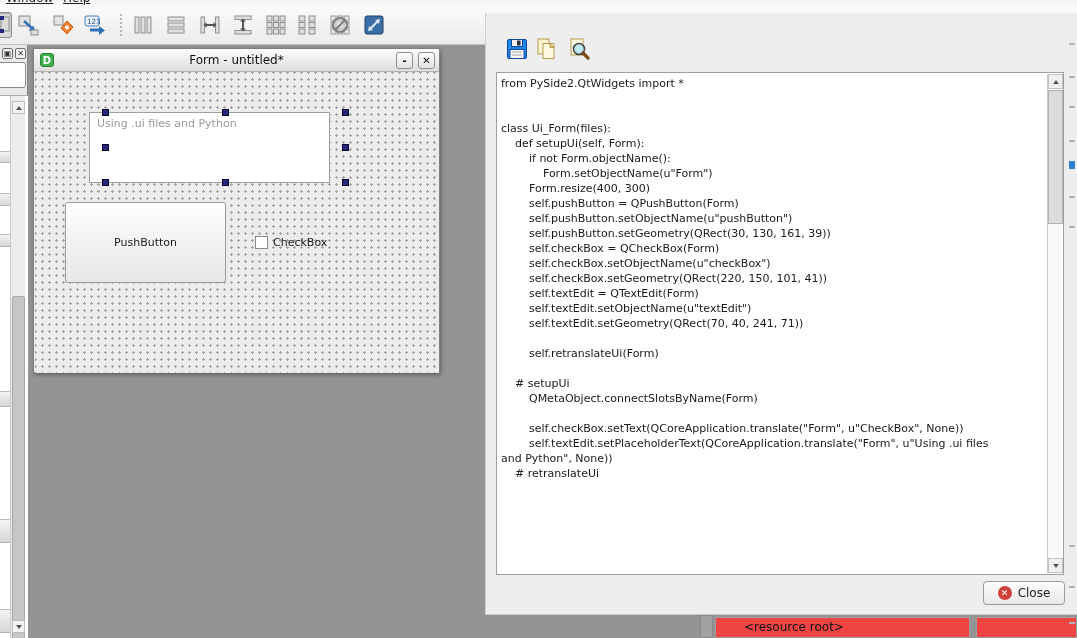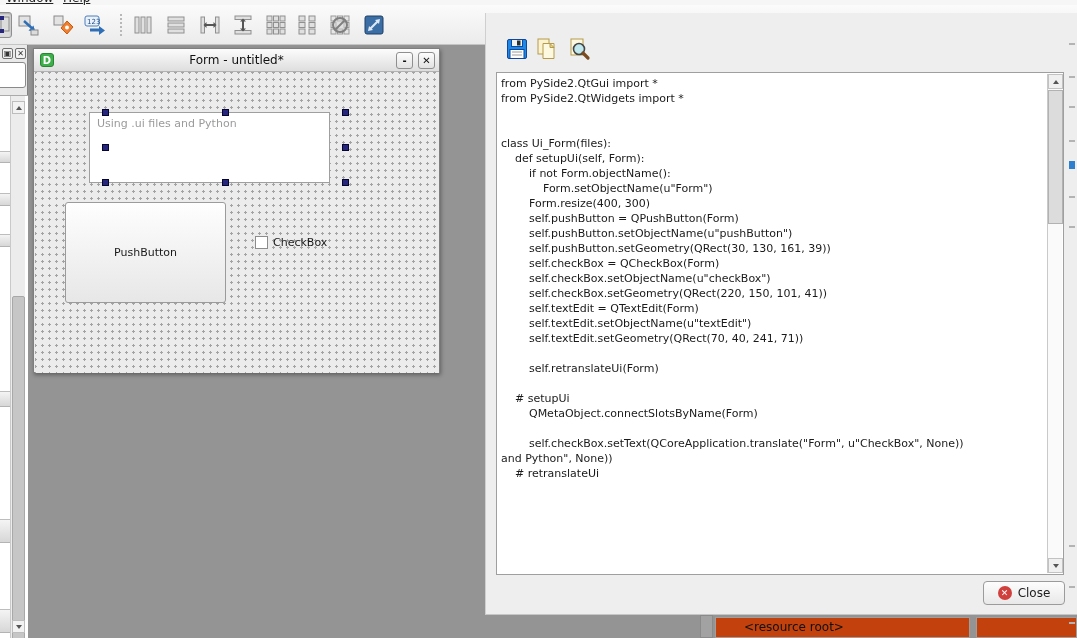--- a/index.html
+++ b/index.html
@@ -48,21 +48,21 @@
   .formwin-title .wtitle { width:100%; text-align:center; font-size:12px; color:#111; }
   .winbtn { position:absolute; top:3px; width:17px; height:17px; background:linear-gradient(#fdfdfd,#e2e2e2);
     border:1px solid #8f8f8f; border-radius:3px; font-size:10px; font-weight:bold; color:#111;
     display:flex; align-items:center; justify-content:center; }
   .win-min { left:362px; } .win-close { left:384px; }
   .canvas { position:absolute; left:1px; top:23px; width:404px; height:301px; background:#ececec;
     background-image:radial-gradient(circle,#a3a3a3 1px,transparent 1.3px); background-size:7px 7px; background-position:4px 4px; }
   .w-textedit { position:absolute; left:54px; top:40px; width:241px; height:71px; background:#fff; border:1px solid #9f9f9f; }
   .w-textedit .ph { padding:4px 7px; font-size:11px; color:#9b9b9b; }
   .handle { position:absolute; width:7px; height:7px; background:#26267e; border:1px solid #05052e; z-index:5; }
-  .w-push { position:absolute; left:30px; top:130px; width:161px; height:101px;
+  .w-push { position:absolute; left:30px; top:130px; width:161px; height:81px;
     background:linear-gradient(#fefefe,#e7e7e7); border:1px solid #9b9b9b; border-radius:3px;
     display:flex; align-items:center; justify-content:center; font-size:11px; color:#1a1a1a; }
   .w-check { position:absolute; left:220px; top:150px; width:101px; height:41px;
     display:flex; align-items:center; gap:5px; font-size:11px; color:#1a1a1a; }
   .w-check .box { width:13px; height:13px; background:#fff; border:1px solid #8c8c8c; }
 
   
   .codedlg { position:absolute; left:485px; top:13px; width:592px; height:602px; background:#eeeeee;
     border-left:1px solid #cfcfcf; border-bottom:1px solid #c6c6c6; z-index:3; }
   .dlg-tool { position:absolute; top:24px; width:24px; height:24px; display:flex; align-items:center; justify-content:center; }
@@ -75,21 +75,21 @@
     display:flex; align-items:center; justify-content:center; }
   .vs-thumb { position:absolute; left:0; top:16px; width:15px; height:134px; background:#dcdcdc; border:1px solid #b2b2b2; }
   .closebtn { position:absolute; left:497px; top:568px; width:82px; height:24px;
     background:linear-gradient(#fdfdfd,#e8e8e8); border:1px solid #9b9b9b; border-radius:4px;
     display:flex; align-items:center; justify-content:center; gap:6px; font-size:12px; color:#1c1c1c; }
   .closebtn .redx { width:14px; height:14px; border-radius:50%; background:#d0413e; color:#fff;
     font-size:9px; font-weight:bold; line-height:14px; text-align:center; }
 
   
   .splitblock { position:absolute; left:700px; top:615px; width:13px; height:23px; background:#a2a2a2; border:1px solid #8a8a8a; }
-  .respanel { position:absolute; top:617px; background:#c2410c; border:1px solid #9f9f9f; }
+  .respanel { position:absolute; top:617px; background:#ef4444; border:1px solid #9f9f9f; }
   .res1 { left:715px; width:255px; height:21px; }
   .res2 { left:976px; width:101px; height:21px; }
   .res-label { padding-left:28px; font-size:12px; color:#111; line-height:19px; }
 
   
   .edgemark { position:absolute; left:1069px; width:6px; height:2px; background:#b3b3b3; z-index:4; }
   .edgemark.blue { background:#2f7fd0; height:8px; }
 
   svg { display:block; }
 </style>
@@ -294,21 +294,20 @@
     <div class="dlg-tool" style="left:81px">
       <svg width="24" height="24">
         <rect x="4" y="2" width="12" height="16" fill="#fdf8e0" stroke="#b59a4a"></rect>
         <circle cx="12" cy="12" r="5.5" fill="#bfe8ef" stroke="#444" stroke-width="1.6"></circle>
         <line x1="16" y1="16" x2="21" y2="21" stroke="#7a4a21" stroke-width="3.2" stroke-linecap="round"></line>
       </svg>
     </div>
 
     <div class="codebox">
       <div class="codetext">
-          <div class="code-line">from PySide2.QtGui import *</div>
           <div class="code-line">from PySide2.QtWidgets import *</div>
           <div class="code-line"></div>
           <div class="code-line"></div>
           <div class="code-line">class Ui_Form(files):</div>
           <div class="code-line">    def setupUi(self, Form):</div>
           <div class="code-line">        if not Form.objectName():</div>
           <div class="code-line">            Form.setObjectName(u"Form")</div>
           <div class="code-line">        Form.resize(400, 300)</div>
           <div class="code-line">        self.pushButton = QPushButton(Form)</div>
           <div class="code-line">        self.pushButton.setObjectName(u"pushButton")</div>
@@ -319,20 +318,21 @@
           <div class="code-line">        self.textEdit = QTextEdit(Form)</div>
           <div class="code-line">        self.textEdit.setObjectName(u"textEdit")</div>
           <div class="code-line">        self.textEdit.setGeometry(QRect(70, 40, 241, 71))</div>
           <div class="code-line"></div>
           <div class="code-line">        self.retranslateUi(Form)</div>
           <div class="code-line"></div>
           <div class="code-line">    # setupUi</div>
           <div class="code-line">        QMetaObject.connectSlotsByName(Form)</div>
           <div class="code-line"></div>
           <div class="code-line">        self.checkBox.setText(QCoreApplication.translate("Form", u"CheckBox", None))</div>
+          <div class="code-line">        self.textEdit.setPlaceholderText(QCoreApplication.translate("Form", u"Using .ui files</div>
           <div class="code-line">and Python", None))</div>
           <div class="code-line">    # retranslateUi</div>
         </div>
       <div class="vscroll">
         <div class="vs-arrow" style="top:0">
             <div class="tri-up"></div>
           </div>
         <div class="vs-thumb"></div>
         <div class="vs-arrow" style="bottom:0">
             <div class="tri-down"></div>

